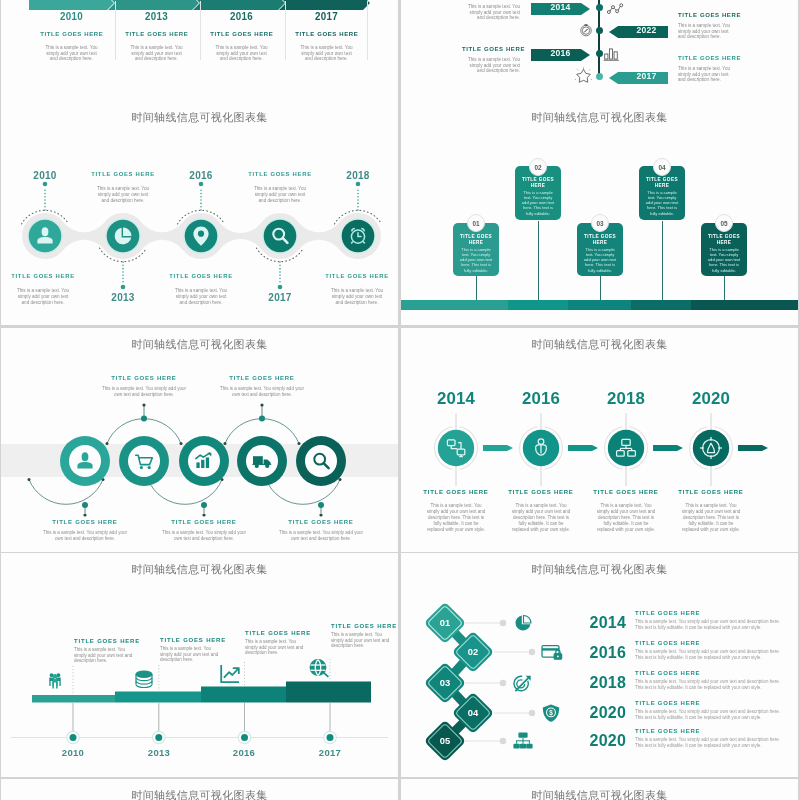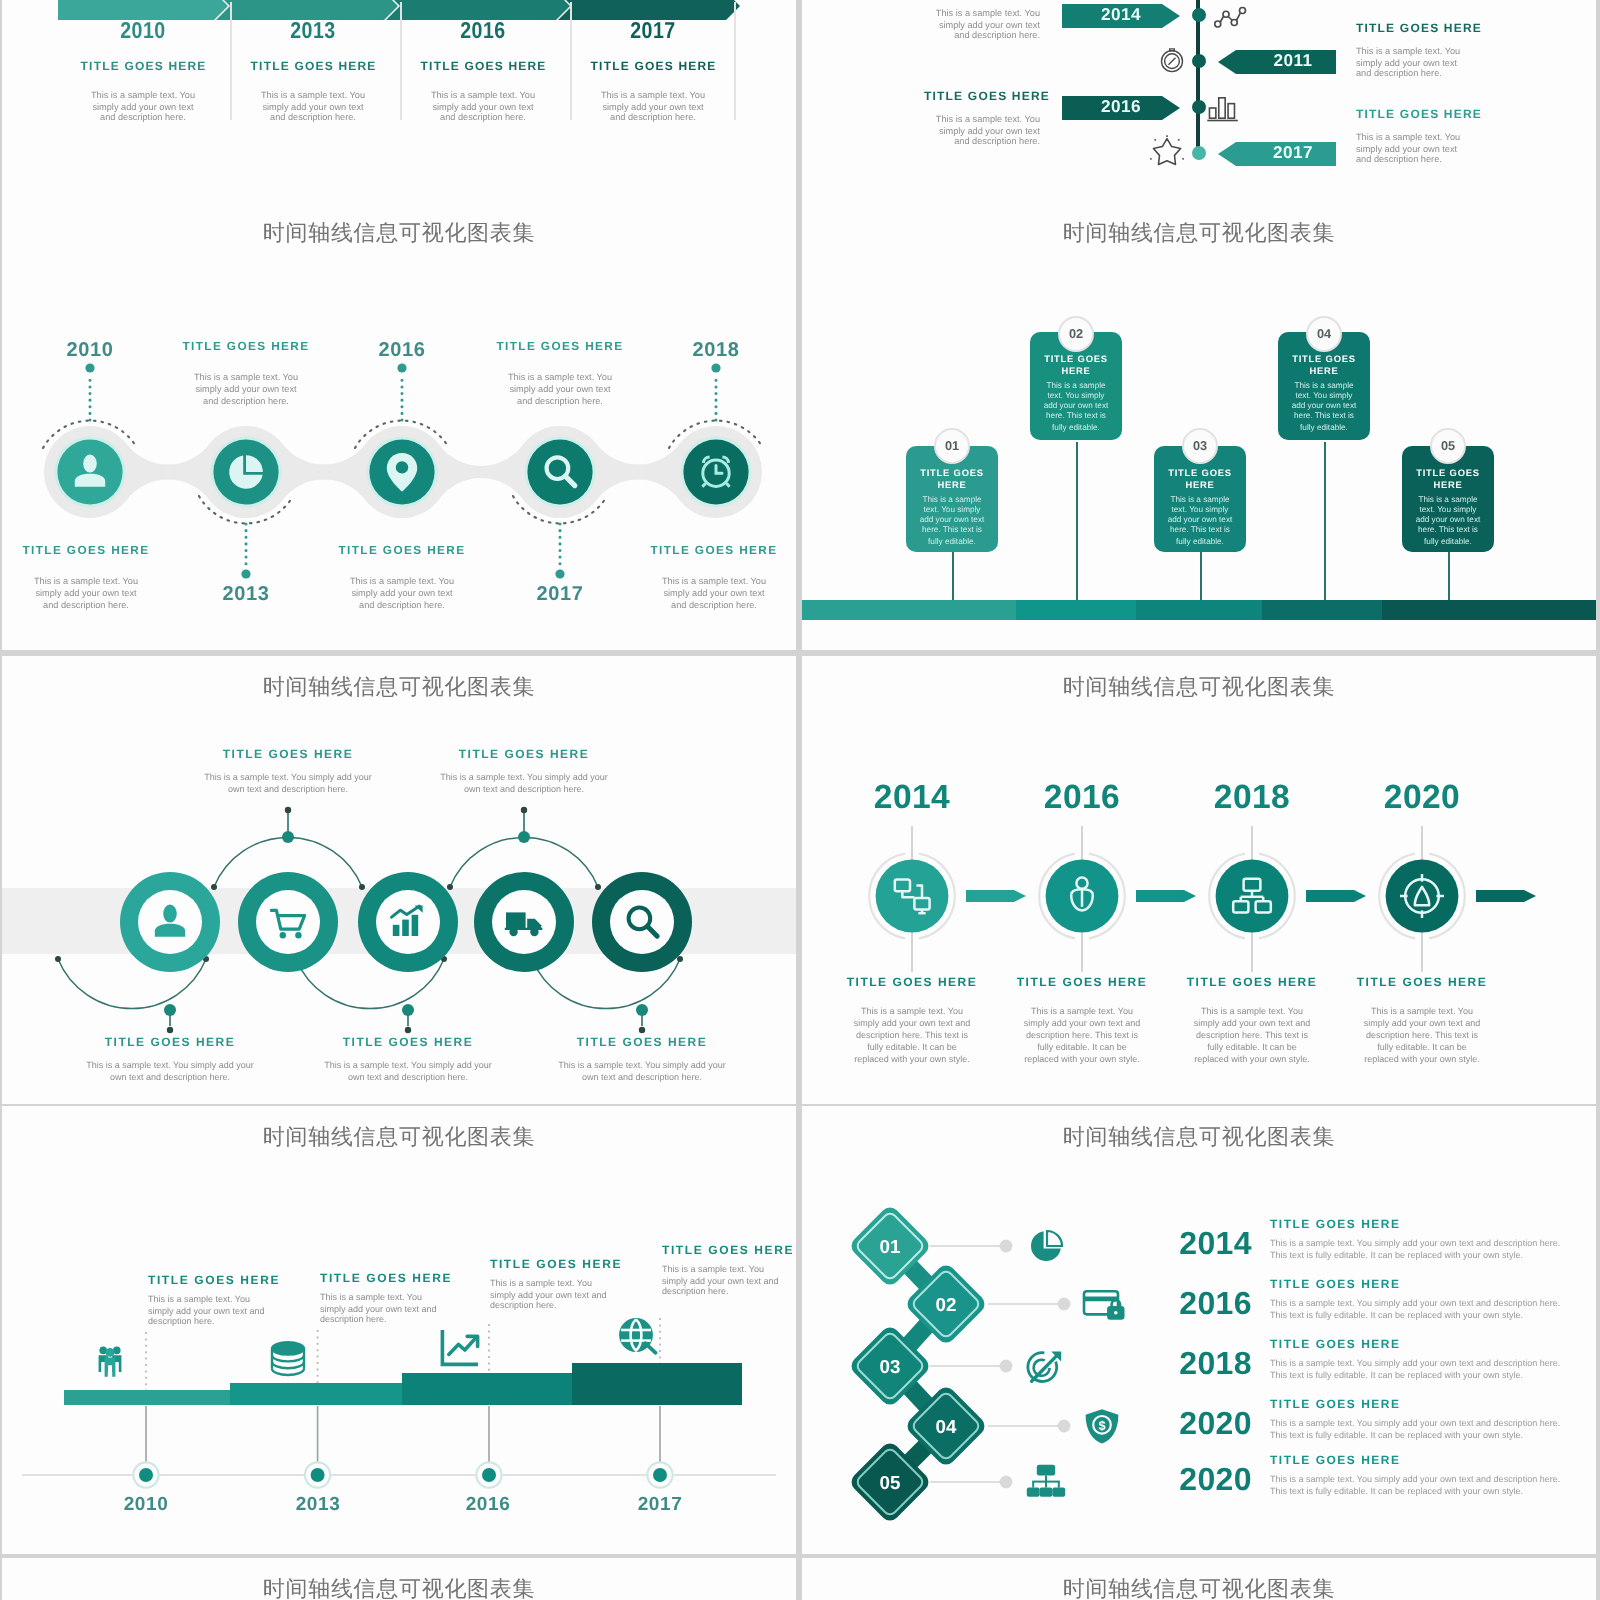--- a/index.html
+++ b/index.html
@@ -135,21 +135,21 @@
     </div>
     <div class="s2-txt" style="left:277px;top:128px;text-align:left;">
       <div class="ti" style="color:#16695f">TITLE GOES HERE</div>
       <div class="bd">This is a sample text. You simply add your own text and description here.</div>
     </div>
 
     <div class="s2-arrow" style="left:208px;top:140px;">
       <svg width="59" height="12" viewBox="0 0 59 12">
           <path d="M59,0 H9 L0,6 L9,12 H59 Z" fill="#0b6257"></path>
         </svg>
-      <div class="yr" style="padding-left:8px">2011</div>
+      <div class="yr" style="padding-left:8px">2022</div>
     </div>
     <div class="s2-dot" style="top:142.5px;background:#0b5e54;"></div>
 
     <div class="s2-arrow" style="left:130px;top:163px;">
       <svg width="59" height="12" viewBox="0 0 59 12">
           <path d="M0,0 H50 L59,6 L50,12 H0 Z" fill="#0b5e54"></path>
         </svg>
       <div class="yr" style="padding-right:8px">2016</div>
     </div>
     <div class="s2-dot" style="top:165.5px;background:#0b5e54;"></div>

